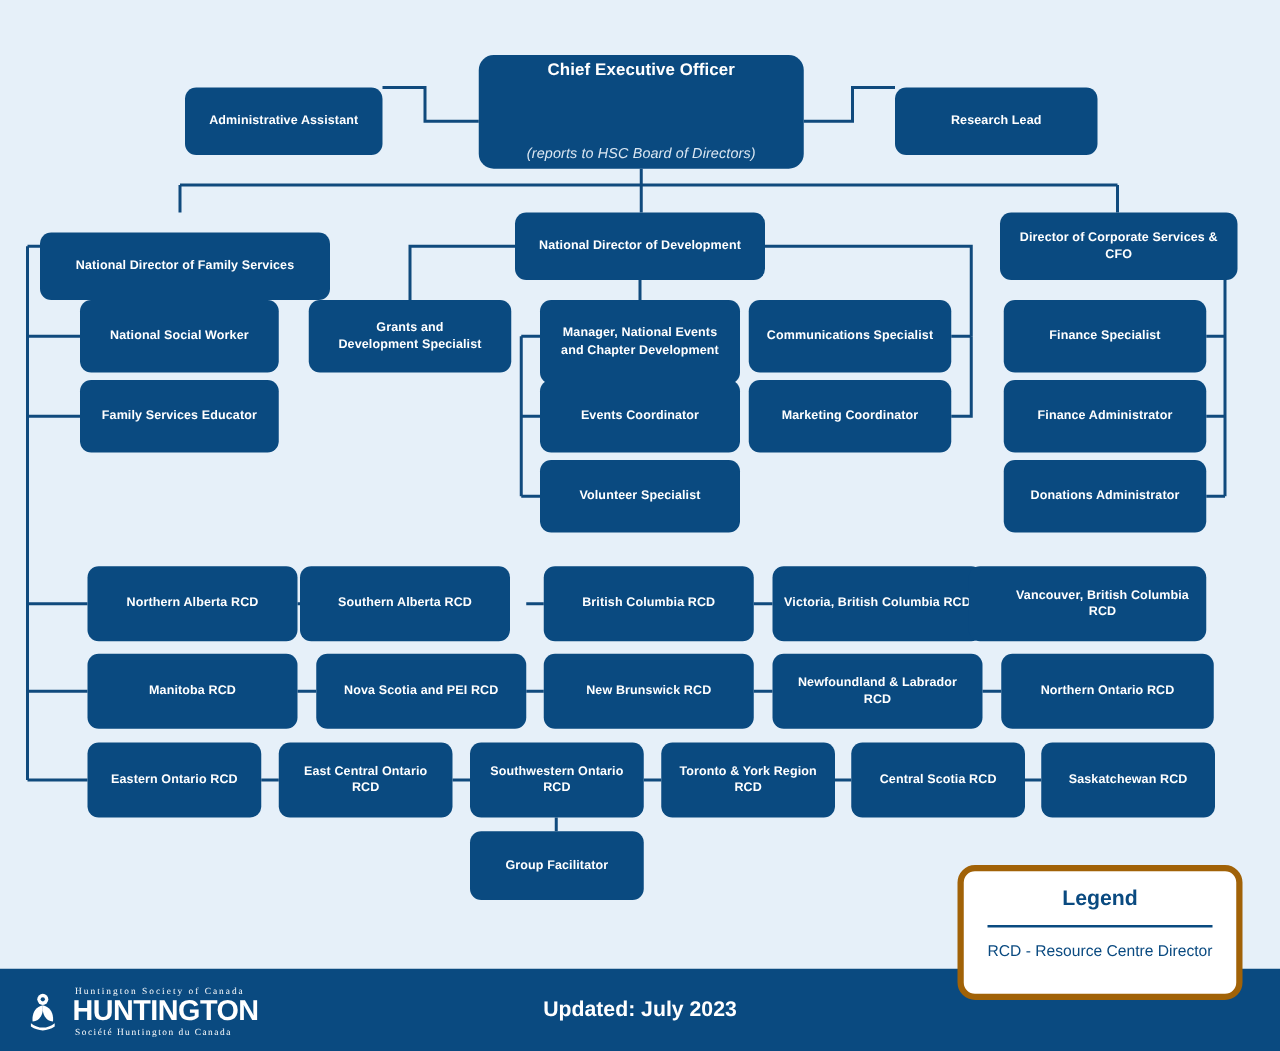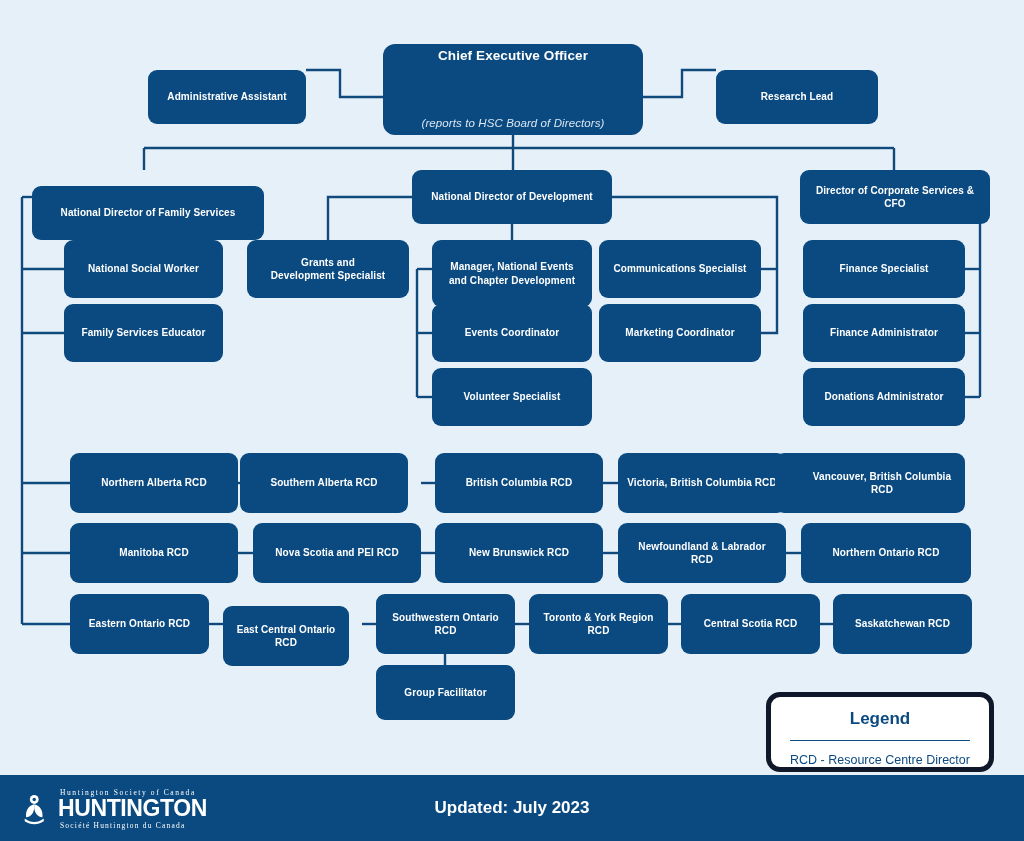--- a/index.html
+++ b/index.html
@@ -64,23 +64,23 @@
   }
   .node-label {
     white-space: pre-line;
   }
   
   #legend-card {
     position: absolute;
     left: 766px;
     top: 692px;
     width: 228px;
-    height: 80px;
+    height: 108px;
     background: #ffffff;
-    border: 5px solid #0f172a;
+    border: 5px solid #a16207;
     border-radius: 14px;
     box-sizing: border-box;
     z-index: 6;
     display: flex;
     flex-direction: column;
     align-items: center;
     padding-top: 12px;
   }
   #legend-title {
     color: #0a4a80;
@@ -308,21 +308,21 @@
       </div>
       <div class="node" style="left: 618px; top: 523px; width: 168px; height: 60px;">
         <div class="node-label">Newfoundland &amp; Labrador RCD</div>
       </div>
       <div class="node" style="left: 801px; top: 523px; width: 170px; height: 60px;">
         <div class="node-label">Northern Ontario RCD</div>
       </div>
       <div class="node" style="left: 70px; top: 594px; width: 139px; height: 60px;">
         <div class="node-label">Eastern Ontario RCD</div>
       </div>
-      <div class="node" style="left: 223px; top: 594px; width: 126px; height: 60px; margin-top: 12px;">
+      <div class="node" style="left: 223px; top: 594px; width: 139px; height: 60px;">
         <div class="node-label">East Central Ontario RCD</div>
       </div>
       <div class="node" style="left: 376px; top: 594px; width: 139px; height: 60px;">
         <div class="node-label">Southwestern Ontario RCD</div>
       </div>
       <div class="node" style="left: 529px; top: 594px; width: 139px; height: 60px;">
         <div class="node-label">Toronto &amp; York Region RCD</div>
       </div>
       <div class="node" style="left: 681px; top: 594px; width: 139px; height: 60px;">
         <div class="node-label">Central Scotia RCD</div>

